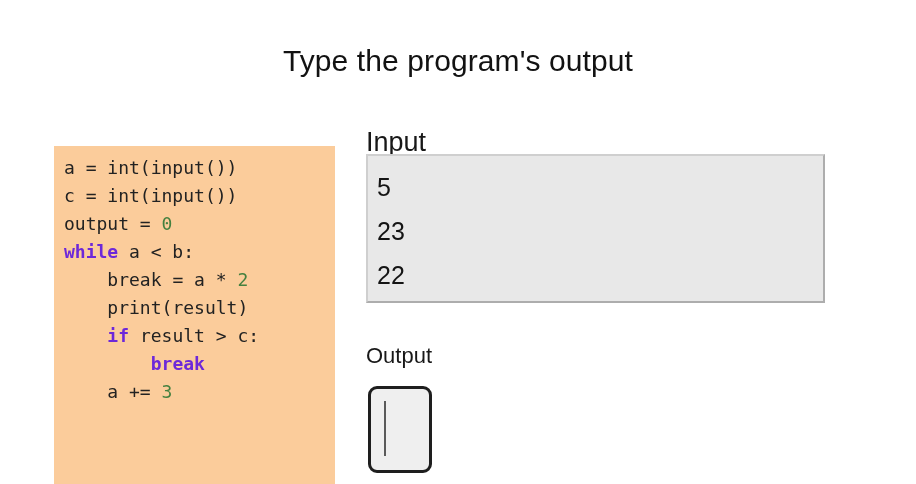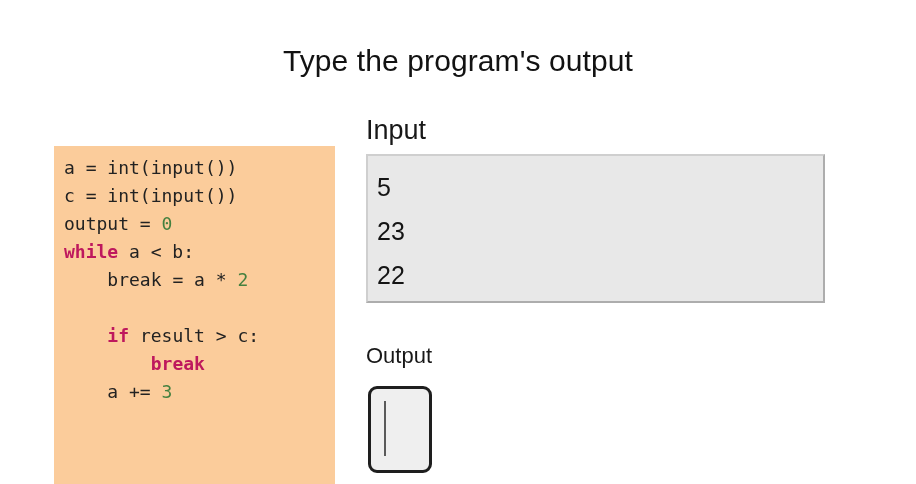--- a/index.html
+++ b/index.html
@@ -44,31 +44,31 @@
   .code-line {
     font-family: "DejaVu Sans Mono", "Liberation Mono", monospace;
     font-size: 18px;
     line-height: 28px;
     color: #222222;
     white-space: pre;
     letter-spacing: 0px;
   }
   .tok-kw {
     font-weight: bold;
-    color: #be185d;
+    color: #6d28d9;
   }
   .tok-num {
     color: #44803f;
   }
 
   
   .input-label {
     position: absolute;
     left: 366px;
-    top: 114px;
+    top: 126px;
     font-size: 27px;
     font-weight: 400;
     line-height: 32px;
     color: #181818;
   }
   .input-box {
     position: absolute;
     left: 366px;
     top: 154px;
     width: 459px;
@@ -126,21 +126,21 @@
 
 <h1 class="page-title">Type the program's output</h1>
 
 <div class="code-panel">
   <div id="code-lines">
       <div class="code-line"><span>a = int(input())</span></div>
       <div class="code-line"><span>c = int(input())</span></div>
       <div class="code-line"><span>output = </span><span class="tok-num">0</span></div>
       <div class="code-line"><span class="tok-kw">while</span><span> a &lt; b:</span></div>
       <div class="code-line"><span>    </span><span>break = a * </span><span class="tok-num">2</span></div>
-      <div class="code-line"><span>    </span></div>
+      <div class="code-line"><span>    </span><span>print(result)</span></div>
       <div class="code-line"><span>    </span><span class="tok-kw">if</span><span> result &gt; c:</span></div>
       <div class="code-line"><span>        </span><span class="tok-kw">break</span></div>
       <div class="code-line"><span>    </span><span>a += </span><span class="tok-num">3</span></div>
     </div>
 </div>
 
 <div class="input-label">Input</div>
 
 <div class="input-box">
   <div id="input-lines">

